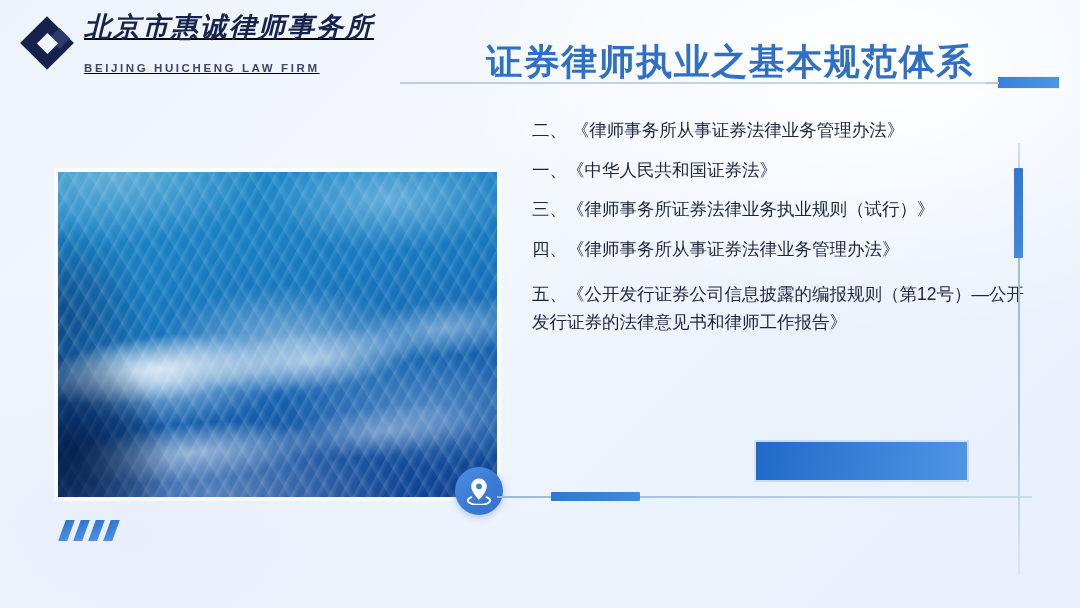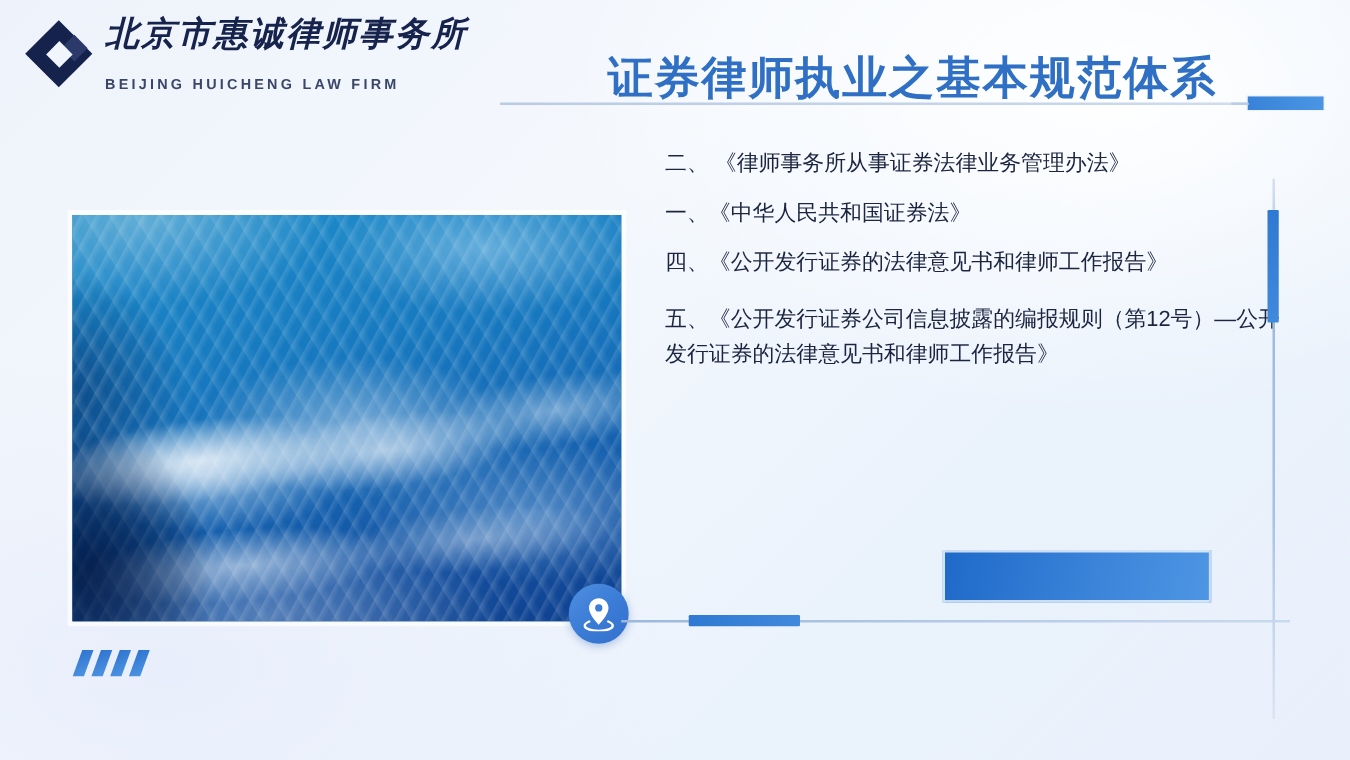--- a/index.html
+++ b/index.html
@@ -57,20 +57,21 @@
     left: 30px; top: 13px;
     width: 15px; height: 15px;
     background: #2b3a6b;
     transform: rotate(45deg);
   }
   .logo-text {
     display: flex;
     flex-direction: column;
     justify-content: center;
     line-height: 1;
+    text-decoration: underline;
   }
   .logo-cn {
     font-family: "Liberation Serif", "DejaVu Serif", serif;
     font-size: 27px;
     font-weight: bold;
     font-style: italic;
     color: #16234d;
     letter-spacing: 2px;
     white-space: nowrap;
   }
@@ -335,21 +336,22 @@
     <svg width="26" height="28" viewBox="0 0 26 28" aria-hidden="true">
       <path d="M13 1.6c-4.3 0-7.8 3.5-7.8 7.8 0 5.6 7.8 13.4 7.8 13.4s7.8-7.8 7.8-13.4c0-4.3-3.5-7.8-7.8-7.8z" fill="#ffffff"></path>
       <circle cx="13" cy="9.3" r="2.9" fill="#3b7cd6"></circle>
       <path d="M5.4 20.2C3.2 21.1 1.8 22.3 1.8 23.6c0 2.3 5 4.2 11.2 4.2s11.2-1.9 11.2-4.2c0-1.3-1.4-2.5-3.6-3.4" fill="none" stroke="#ffffff" stroke-width="1.9" stroke-linecap="round"></path>
     </svg>
   </div>
 
   <div class="content-list">
     <div class="list-item">二、 《律师事务所从事证券法律业务管理办法》</div>
     <div class="list-item">一、《中华人民共和国证券法》</div>
-    <div class="list-item">四、《公开发行证券的法律意见书和律师工作报告》</div>
+    <div class="list-item">三、《律师事务所证券法律业务执业规则（试行）》</div>
+    <div class="list-item">四、《律师事务所从事证券法律业务管理办法》</div>
     <div class="list-item wrapline">五、《公开发行证券公司信息披露的编报规则（第12号）—公开发行证券的法律意见书和律师工作报告》</div>
   </div>
 
   <div class="hr-bottom"></div>
   <div class="hr-bottom-accent"></div>
   <div class="vr-right"></div>
   <div class="vr-right-accent"></div>
   <div class="block-accent"></div>
   <div class="slash-marks">
     <i></i>

